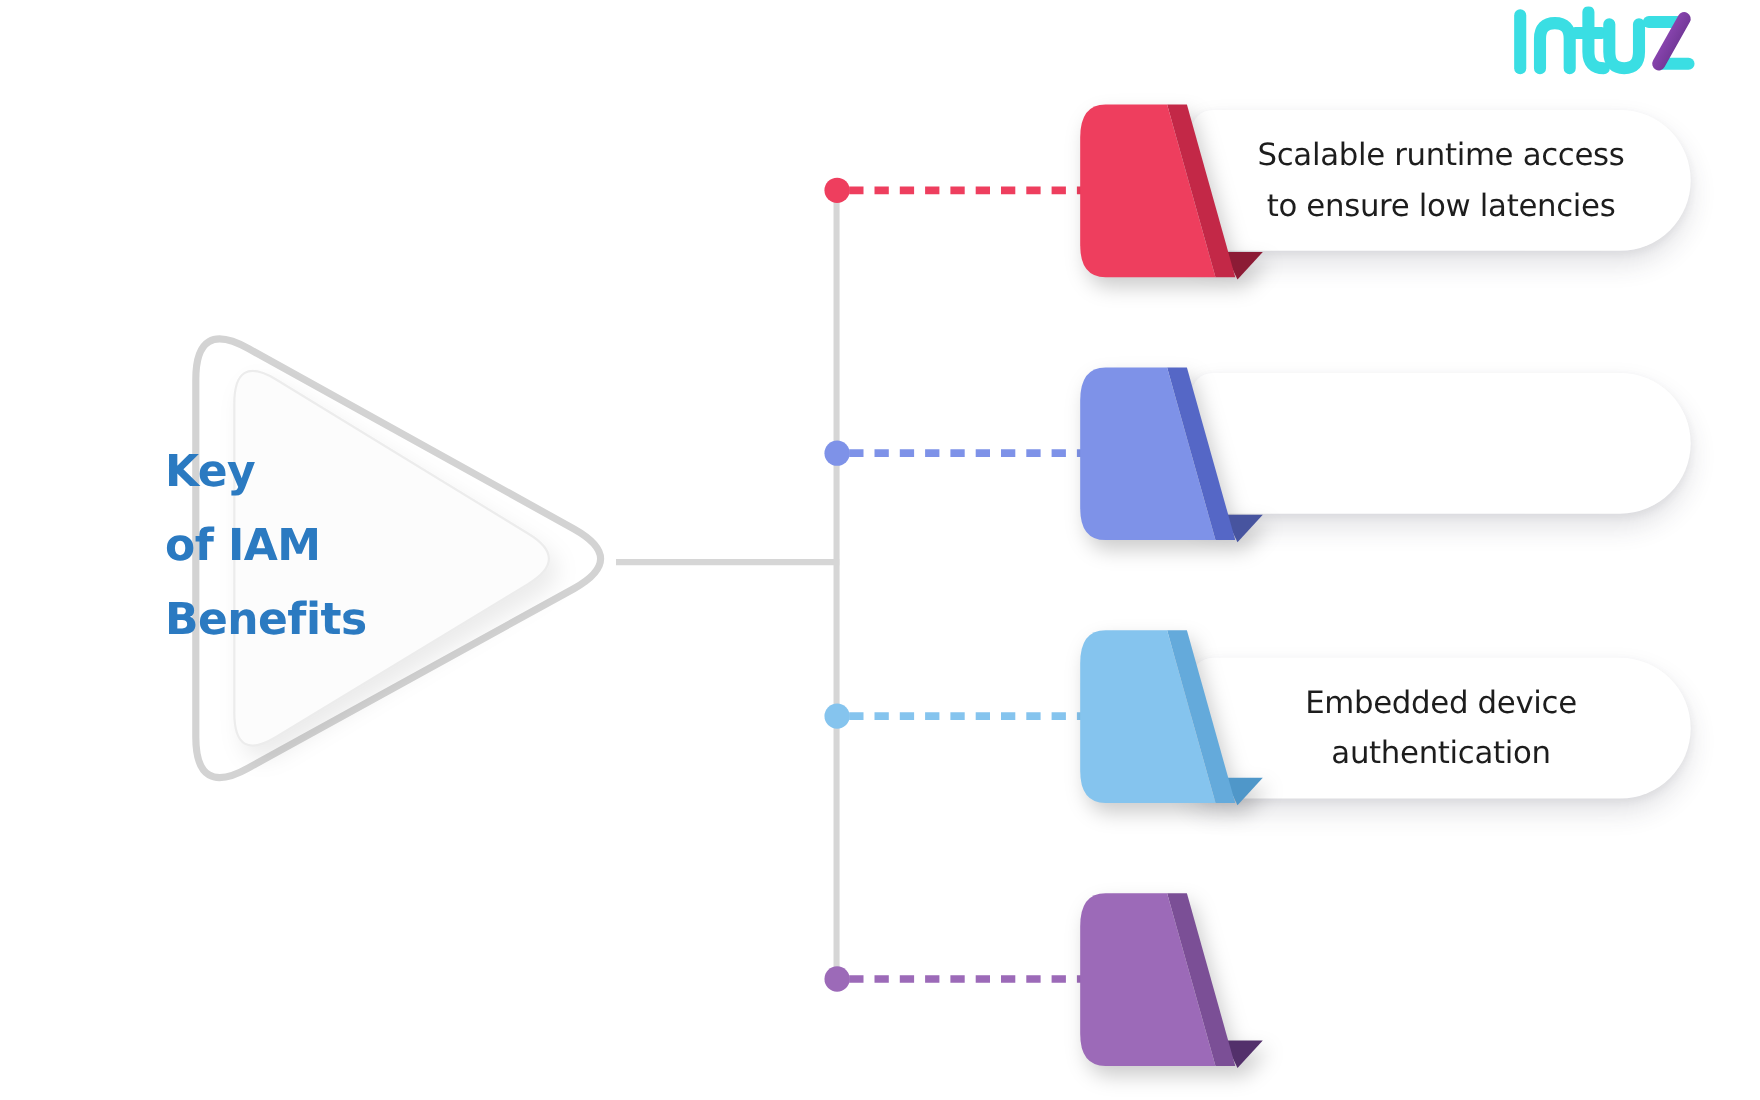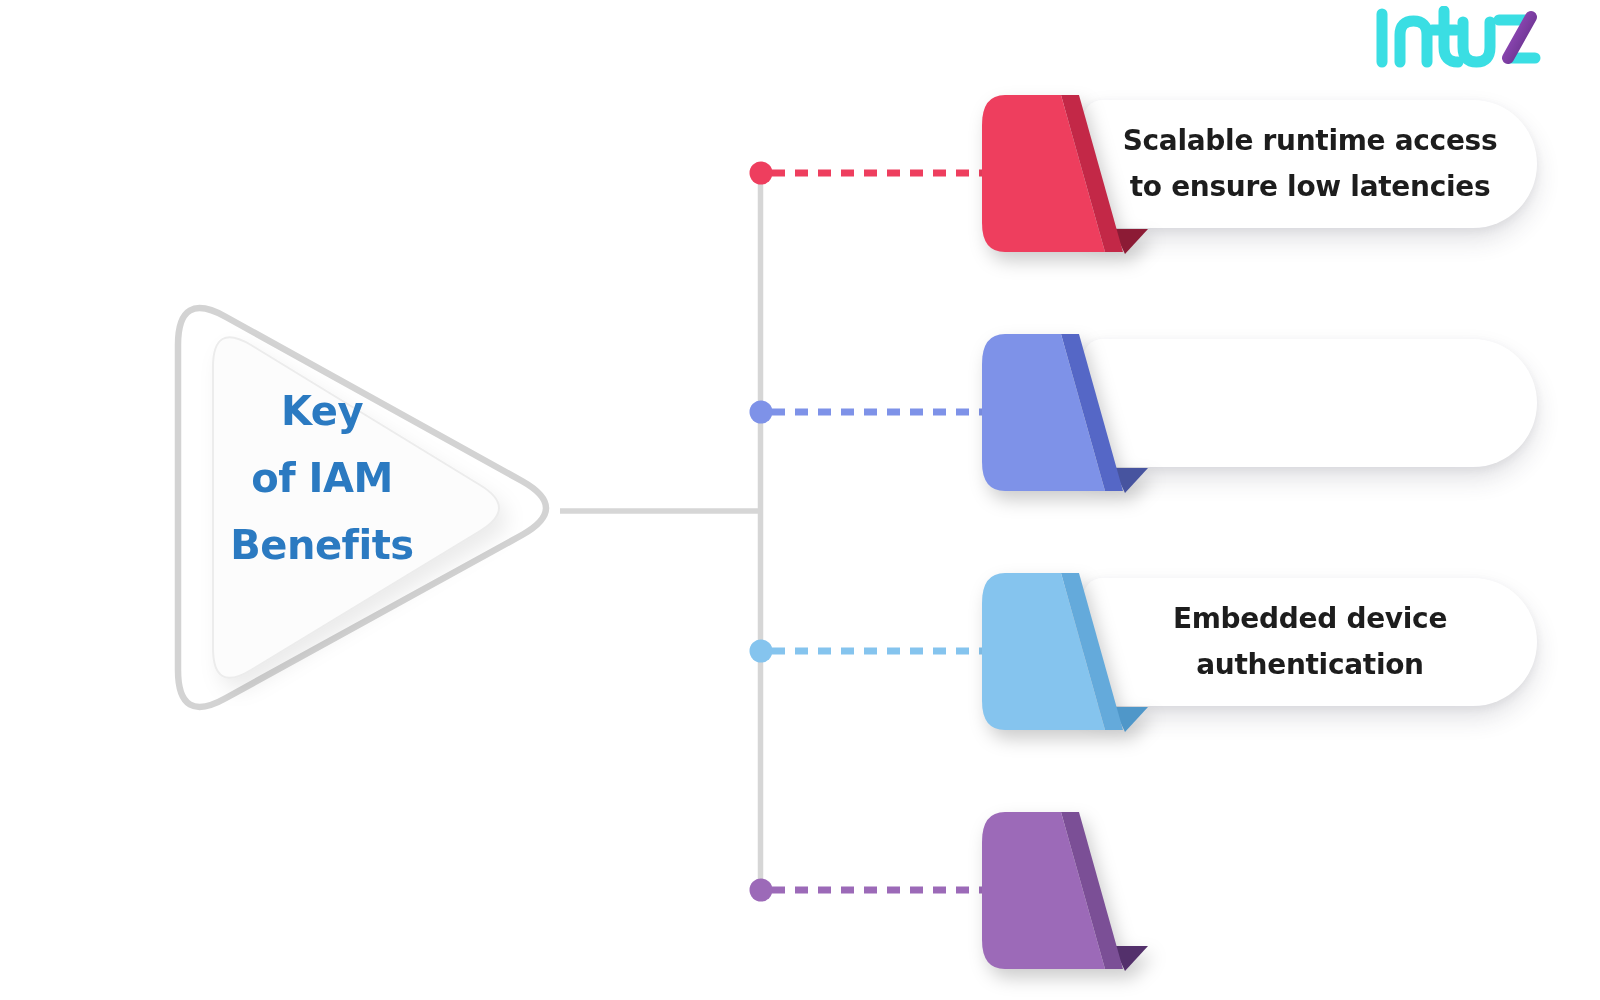--- a/index.html
+++ b/index.html
@@ -2,42 +2,42 @@
 <html><head>
 <meta charset="utf-8">
 <style>
   html,body{margin:0;padding:0;background:#ffffff;}
   body{width:1600px;height:1000px;position:relative;overflow:hidden;
        font-family:"DejaVu Sans","Liberation Sans",sans-serif;}
   .canvas{position:absolute;left:0;top:0;width:1600px;height:1000px;}
   .bg-svg{position:absolute;left:0;top:0;width:1600px;height:1000px;}
 
   .center-title{
-    position:absolute;left:150px;top:378px;width:344px;
-    text-align:center;font-weight:bold;font-size:40px;line-height:67px;
+    position:absolute;left:150px;top:396px;width:344px;
+    font-weight:bold;font-size:40px;line-height:67px;
     letter-spacing:-0.5px;color:#2B7AC1;
   }
 
   .card-pill{
     position:absolute;left:1083px;width:454px;height:128px;background:#ffffff;
     border-radius:20px 66px 66px 20px;
     box-shadow:0 12px 24px rgba(50,50,70,.14),0 3px 8px rgba(50,50,70,.07);
     display:flex;flex-direction:column;justify-content:center;align-items:center;
   }
   .card-line{
-    font-size:28px;font-weight:bold;color:#1D1D1D;line-height:46px;
+    font-size:28px;font-weight:normal;color:#1D1D1D;line-height:46px;
     letter-spacing:-0.3px;white-space:nowrap;text-align:center;
   }
 
   .ornament{position:absolute;left:975px;width:178px;height:164px;
     filter:drop-shadow(5px 9px 9px rgba(0,0,0,.20));}
 
   .logo{position:absolute;left:1368px;top:6px;width:175px;height:66px;}
 
-  .pill-1{top:100px}.pill-2{top:339px}.pill-3{top:578px}.pill-4{top:817px}
+  .pill-1{top:100px}.pill-2{top:339px}.pill-3{top:598px}.pill-4{top:817px}
   .orn-1{top:93px}.orn-2{top:332px}.orn-3{top:571px}.orn-4{top:810px}
 </style>
 </head>
 <body>
 
 <div class="canvas">
 
   <svg class="bg-svg" viewBox="0 0 1600 1000" xmlns="http://www.w3.org/2000/svg">
 
     <line x1="760.5" y1="173" x2="760.5" y2="882" stroke="#D6D6D6" stroke-width="5.5"></line>

